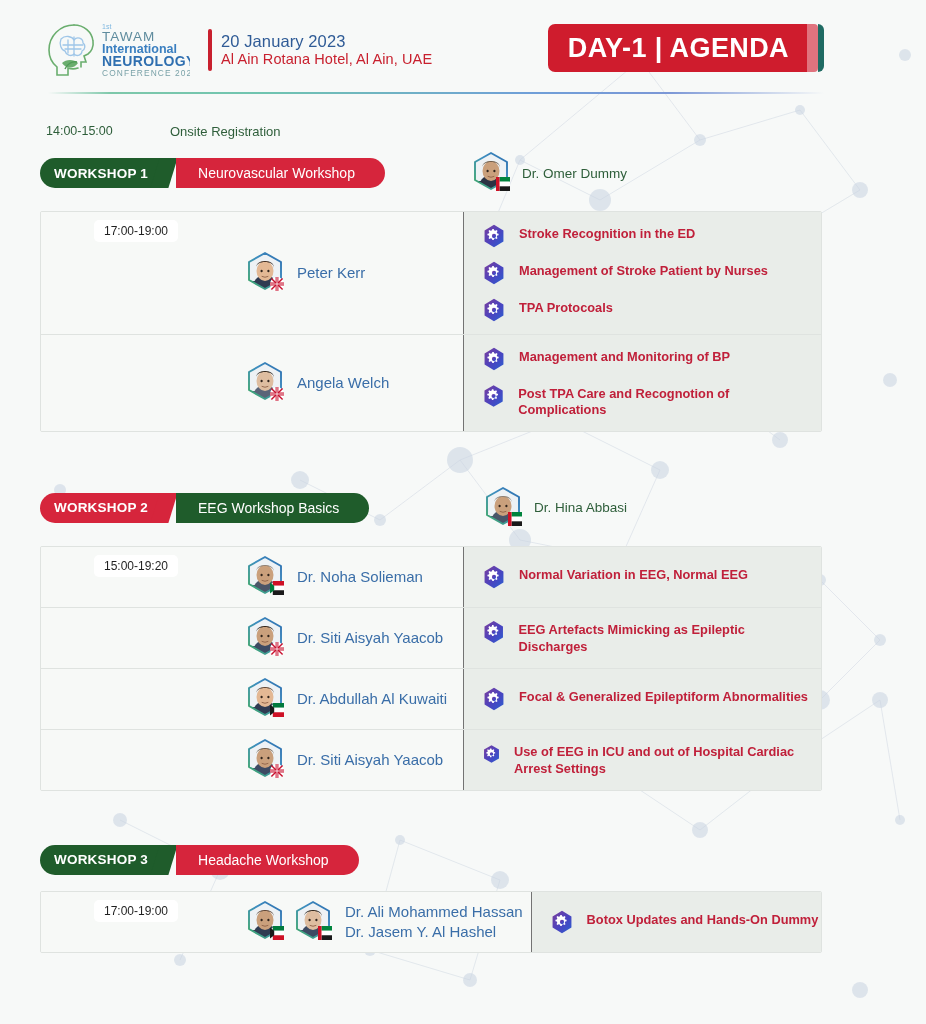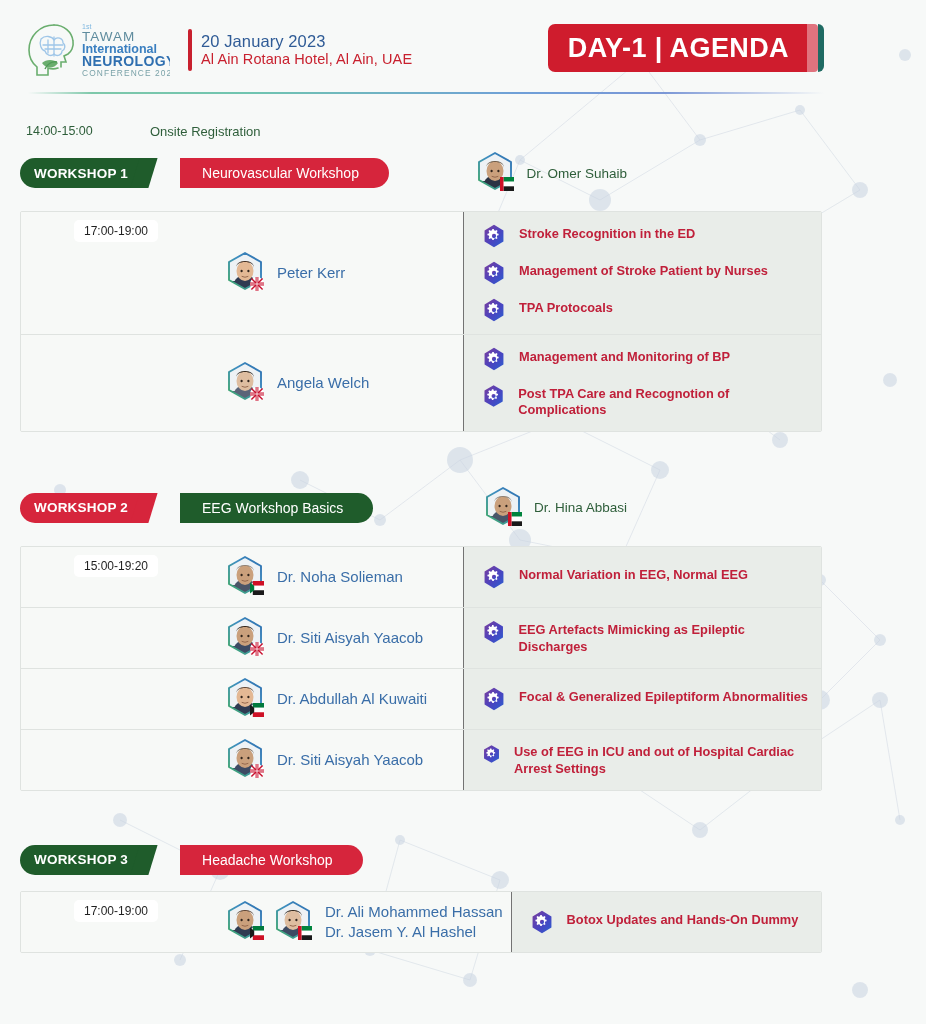--- a/index.html
+++ b/index.html
@@ -21,20 +21,21 @@
     height: 1024px;
     pointer-events: none;
     z-index: 0;
   }
 
   .page {
     position: relative;
     z-index: 1;
     width: 842px;
     height: 1024px;
+    padding-left: 20px;
   }
 
   
   .header {
     display: flex;
     align-items: center;
     padding: 14px 20px 0 20px;
     height: 86px;
     position: relative;
   }
@@ -134,21 +135,20 @@
     display: flex;
     align-items: center;
     justify-content: space-between;
     margin-top: 10px;
   }
   .ws-pill {
     display: flex;
     align-items: stretch;
     height: 30px;
     position: relative;
-    gap: 24px;
   }
   .ws-num {
     display: flex;
     align-items: center;
     padding: 0 16px 0 14px;
     color: #fff;
     font-size: 13.5px;
     font-weight: bold;
     letter-spacing: .2px;
     border-radius: 15px 0 0 15px;
@@ -416,21 +416,21 @@
     <g transform="translate(27,26)">
                 <svg width="14" height="14" viewBox="0 0 20 20">
                   <circle cx="10" cy="10" r="10" fill="#fff"></circle>
       <path d="M5 0h15v6.7H5z" fill="#00843d"></path>
                   <path d="M5 6.7h15v6.6H5z" fill="#fff"></path>
       <path d="M5 13.3h15V20H5z" fill="#1a1a1a"></path>
                   <path d="M0 0h5v20H0z" fill="#ce1126"></path>
                 </svg>
               </g>
   </svg>
-            <span class="chair-name">Dr. Omer Suhaib</span>
+            <span class="chair-name">Dr. Omer Dummy</span>
           </div>
         </div>
         <div class="table">
           <div class="trow">
             <div class="cell-time">
               <span class="time-pill">17:00-19:00</span>
             </div>
             <div class="cell-speaker">
               <div class="sp-avatars">
   <svg width="44" height="44" viewBox="0 0 44 44" style="overflow:visible">

